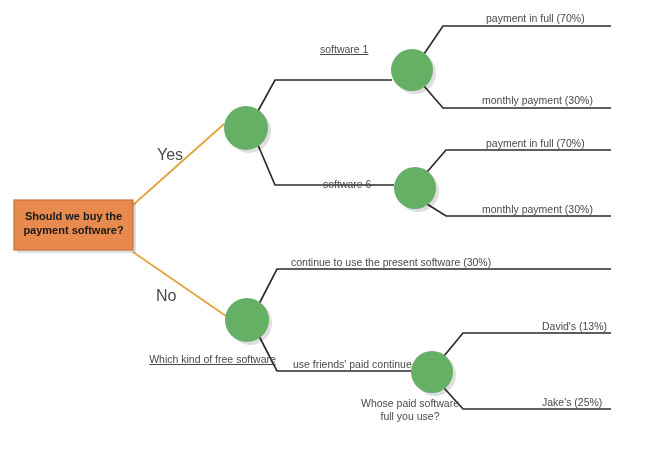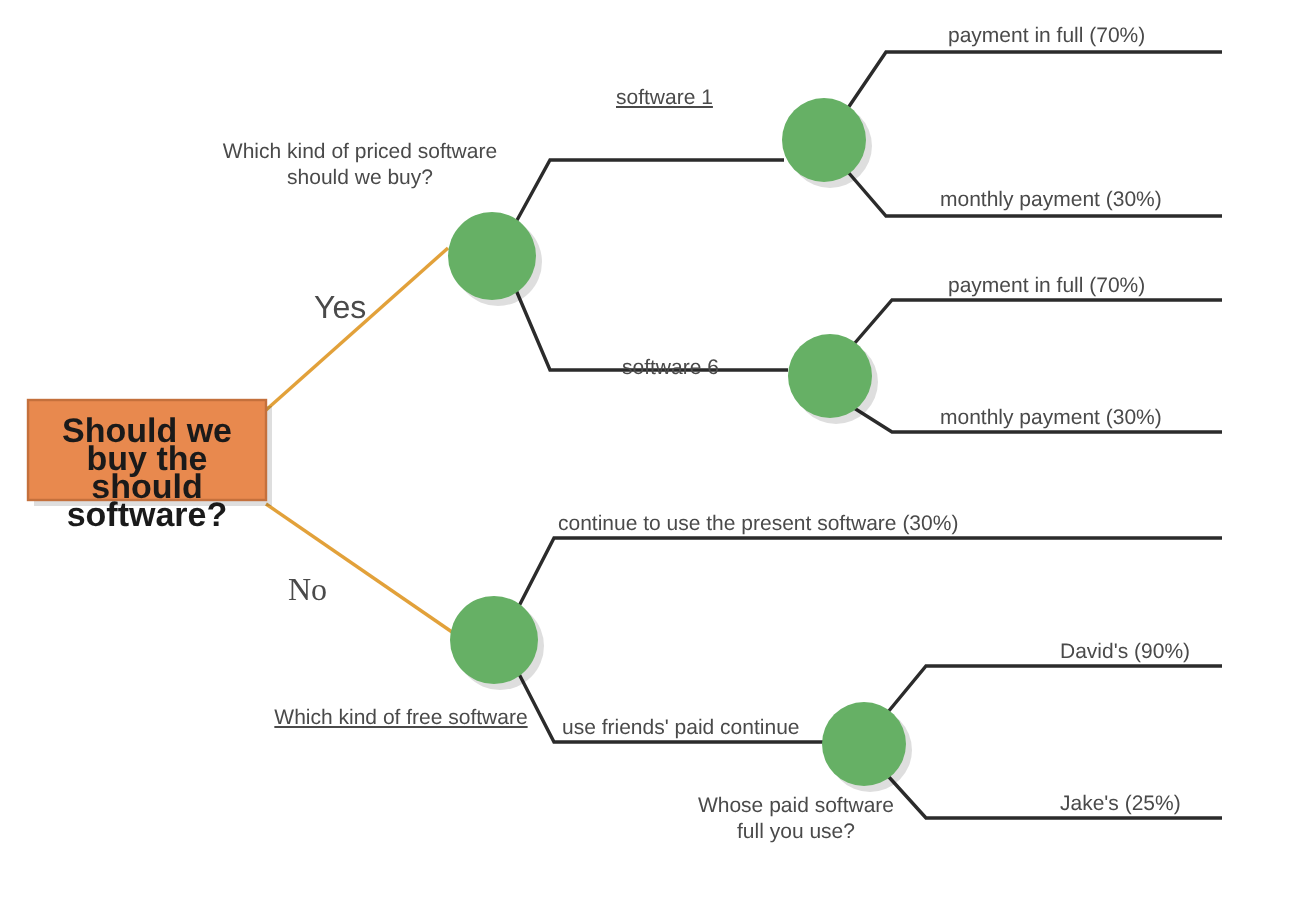--- a/index.html
+++ b/index.html
@@ -48,28 +48,29 @@
     fill: #000000;
     opacity: 0.13;
   }
   .lbl {
     position: absolute;
     color: #4a4a4a;
     font-size: 10.5px;
     line-height: 13px;
     white-space: nowrap;
     font-family: "Liberation Sans", sans-serif;
+    margin-left: 12px;
   }
   .lbl.center {
     text-align: center;
   }
   .root-label {
     position: absolute;
     color: #1a1a1a;
-    font-size: 17px;
+    font-size: 11px;
     font-weight: bold;
     line-height: 14px;
     text-align: center;
     font-family: "Liberation Sans", sans-serif;
   }
   .branch-lbl {
     position: absolute;
     color: #4a4a4a;
     font-size: 16px;
     font-family: "Liberation Sans", sans-serif;
@@ -116,45 +117,41 @@
     <circle class="node-shadow" cx="250" cy="323" r="22"></circle>
     <circle class="node-circle" cx="247" cy="320" r="22"></circle>
 
     <circle class="node-shadow" cx="435" cy="375" r="21"></circle>
     <circle class="node-circle" cx="432" cy="372" r="21"></circle>
 
   </svg>
 
   <div class="root-label" style="left:16px; top:209px; width:115px;">
     <div>Should we buy the</div>
-    <div>should software?</div>
+    <div>payment software?</div>
   </div>
 
   <div class="branch-lbl" style="left:157px; top:146px;">Yes</div>
-  <div class="branch-lbl" style="left:144px; top:287px;font-family:Liberation Serif, serif;">No</div>
+  <div class="branch-lbl" style="left:156px; top:287px;">No</div>
 
-  <div class="lbl center" style="left:100px; top:70px; width:160px;">
-    <div>Which kind of priced software</div>
-    <div>should we buy?</div>
-  </div>
 
   <div class="lbl center" style="left:118px; top:353px; width:165px;text-decoration:underline;">
     <div>Which kind of free software</div>
   </div>
 
   <div class="lbl center" style="left:333px; top:397px; width:130px;">
     <div>Whose paid software</div>
     <div>full you use?</div>
   </div>
 
   <div class="lbl" style="left:308px; top:43px;text-decoration:underline;">software 1</div>
   <div class="lbl" style="left:311px; top:178px;">software 6</div>
   <div class="lbl" style="left:281px; top:358px;">use friends' paid continue</div>
 
   <div class="lbl" style="left:474px; top:12px;">payment in full (70%)</div>
   <div class="lbl" style="left:470px; top:94px;">monthly payment (30%)</div>
   <div class="lbl" style="left:474px; top:137px;">payment in full (70%)</div>
   <div class="lbl" style="left:470px; top:203px;">monthly payment (30%)</div>
   <div class="lbl" style="left:279px; top:256px;text-align:right;">continue to use the present software (30%)</div>
-  <div class="lbl" style="left:530px; top:320px;">David's (90%)</div>
+  <div class="lbl" style="left:530px; top:320px;">David's (13%)</div>
   <div class="lbl" style="left:530px; top:396px;">Jake's (25%)</div>
 
 </div>
 
 </body></html>

